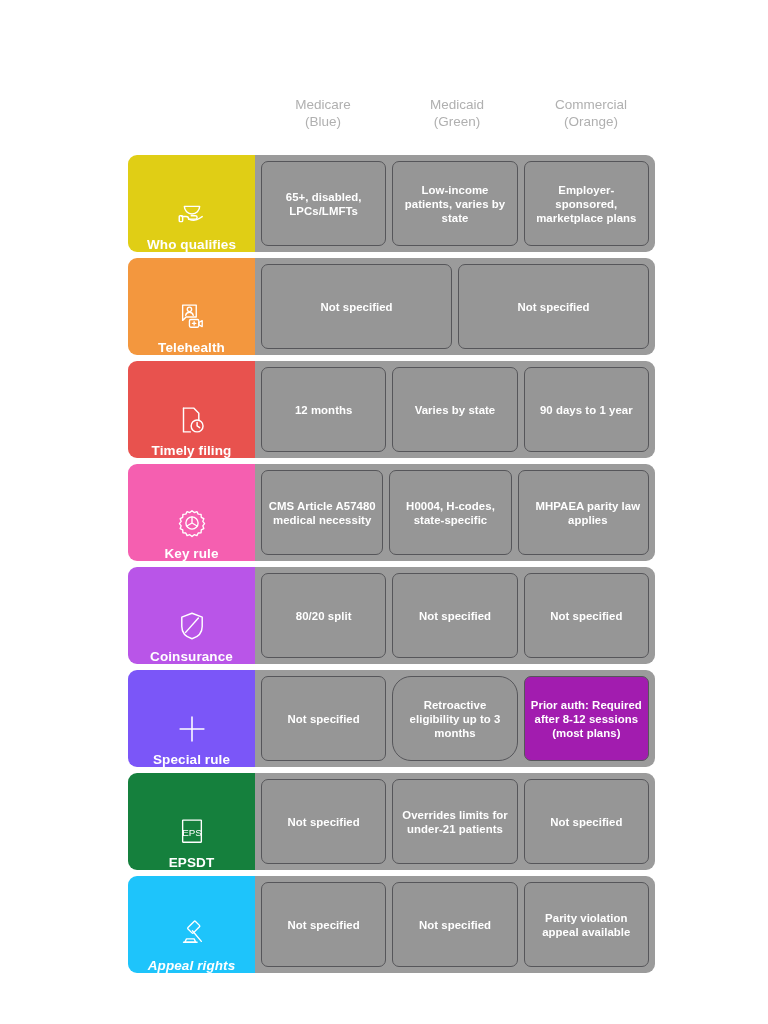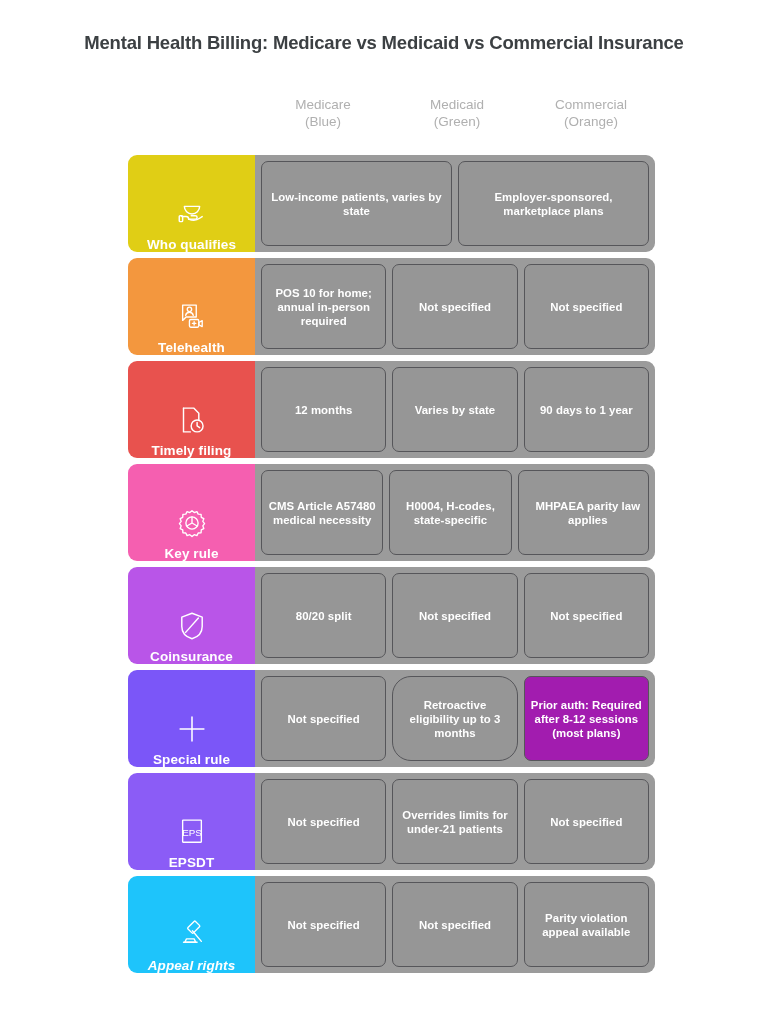--- a/index.html
+++ b/index.html
@@ -133,21 +133,20 @@
     color: #ffffff;
     text-align: center;
     letter-spacing: 0.05px;
   }
 </style>
 </head>
 <body style="background: rgb(255, 255, 255);">
 
 <div class="page">
 
-  <div class="title" style="color: rgb(60, 64, 67);">Mental Health Billing: Medicare vs Medicaid vs Commercial Insurance</div>
 
   <div class="col-headers">
     <div class="col-header">
       <span class="ch-line">Medicare</span>
       <span class="ch-line">(Blue)</span>
     </div>
     <div class="col-header">
       <span class="ch-line">Medicaid</span>
       <span class="ch-line">(Green)</span>
     </div>
@@ -166,20 +165,23 @@
             <path d="M11 11 H29 A9 9 0 0 1 11 11 Z"></path>
             <path d="M8 23 h5 a3 3 0 0 1 3 3"></path>
             <path d="M16 26 h8 a2 2 0 0 0 0-4 h-5"></path>
             <path d="M16 26 c5 2 9 2 13 -1 l3 -2"></path>
             <rect x="5" y="22" width="4" height="7" rx="1"></rect>
           </svg>
         </span>
         <span class="label-text">Who qualifies</span>
       </div>
       <div class="row-panel" style="background: rgb(155, 155, 155);">
+        <div class="cell" style="background: rgb(150, 150, 150); border-color: rgb(86, 86, 90);">
+            <span class="cell-text">65+, disabled, LPCs/LMFTs</span>
+          </div>
         <div class="cell" style="background: rgb(150, 150, 150); border-color: rgb(86, 86, 90);">
             <span class="cell-text">Low-income patients, varies by state</span>
           </div>
         <div class="cell" style="background: rgb(150, 150, 150); border-color: rgb(86, 86, 90);">
             <span class="cell-text">Employer-sponsored, marketplace plans</span>
           </div>
       </div>
     </div>
 
     <div class="row">
@@ -191,23 +193,20 @@
             <path d="M12.5 18 a4.6 4.6 0 0 1 9 0"></path>
             <rect x="17" y="23" width="11" height="9" rx="1.6"></rect>
             <path d="M22.5 25.5 v4 M20.5 27.5 h4"></path>
             <path d="M28 26.5 l4 -2.2 v7 l-4 -2.2 z"></path>
           </svg>
         </span>
         <span class="label-text">Telehealth</span>
       </div>
       <div class="row-panel" style="background: rgb(155, 155, 155);">
         <div class="cell" style="background: rgb(150, 150, 150); border-color: rgb(86, 86, 90);">
-            <span class="cell-text">POS 10 for home; annual in-person required</span>
-          </div>
-        <div class="cell" style="background: rgb(150, 150, 150); border-color: rgb(86, 86, 90);">
             <span class="cell-text">Not specified</span>
           </div>
         <div class="cell" style="background: rgb(150, 150, 150); border-color: rgb(86, 86, 90);">
             <span class="cell-text">Not specified</span>
           </div>
       </div>
     </div>
 
     <div class="row">
       <div class="row-label" style="background: rgb(232, 82, 78);">
@@ -297,21 +296,21 @@
         <div class="cell" style="background: rgb(150, 150, 150); border-color: rgb(86, 86, 90); border-radius: 19px;">
             <span class="cell-text">Retroactive eligibility up to 3 months</span>
           </div>
         <div class="cell" style="background: #a21caf; border-color: rgb(86, 86, 90); justify-content: flex-end;">
             <span class="cell-text">Prior auth: Required after 8-12 sessions (most plans)</span>
           </div>
       </div>
     </div>
 
     <div class="row">
-      <div class="row-label" style="background: #8b5cf6;">
+      <div class="row-label" style="background: #15803d;">
         <span class="icon">
           <svg viewBox="0 0 40 40" fill="none" stroke="#fff" stroke-width="1.6">
             <rect x="9" y="6" width="22" height="26" rx="0.5"></rect>
             <text x="20" y="25" text-anchor="middle" fill="#fff" stroke="none" font-family="Liberation Sans, sans-serif" font-size="11.5">EPS</text>
           </svg>
         </span>
         <span class="label-text">EPSDT</span>
       </div>
       <div class="row-panel" style="background: rgb(155, 155, 155);">
         <div class="cell" style="background: rgb(150, 150, 150); border-color: rgb(86, 86, 90);">

